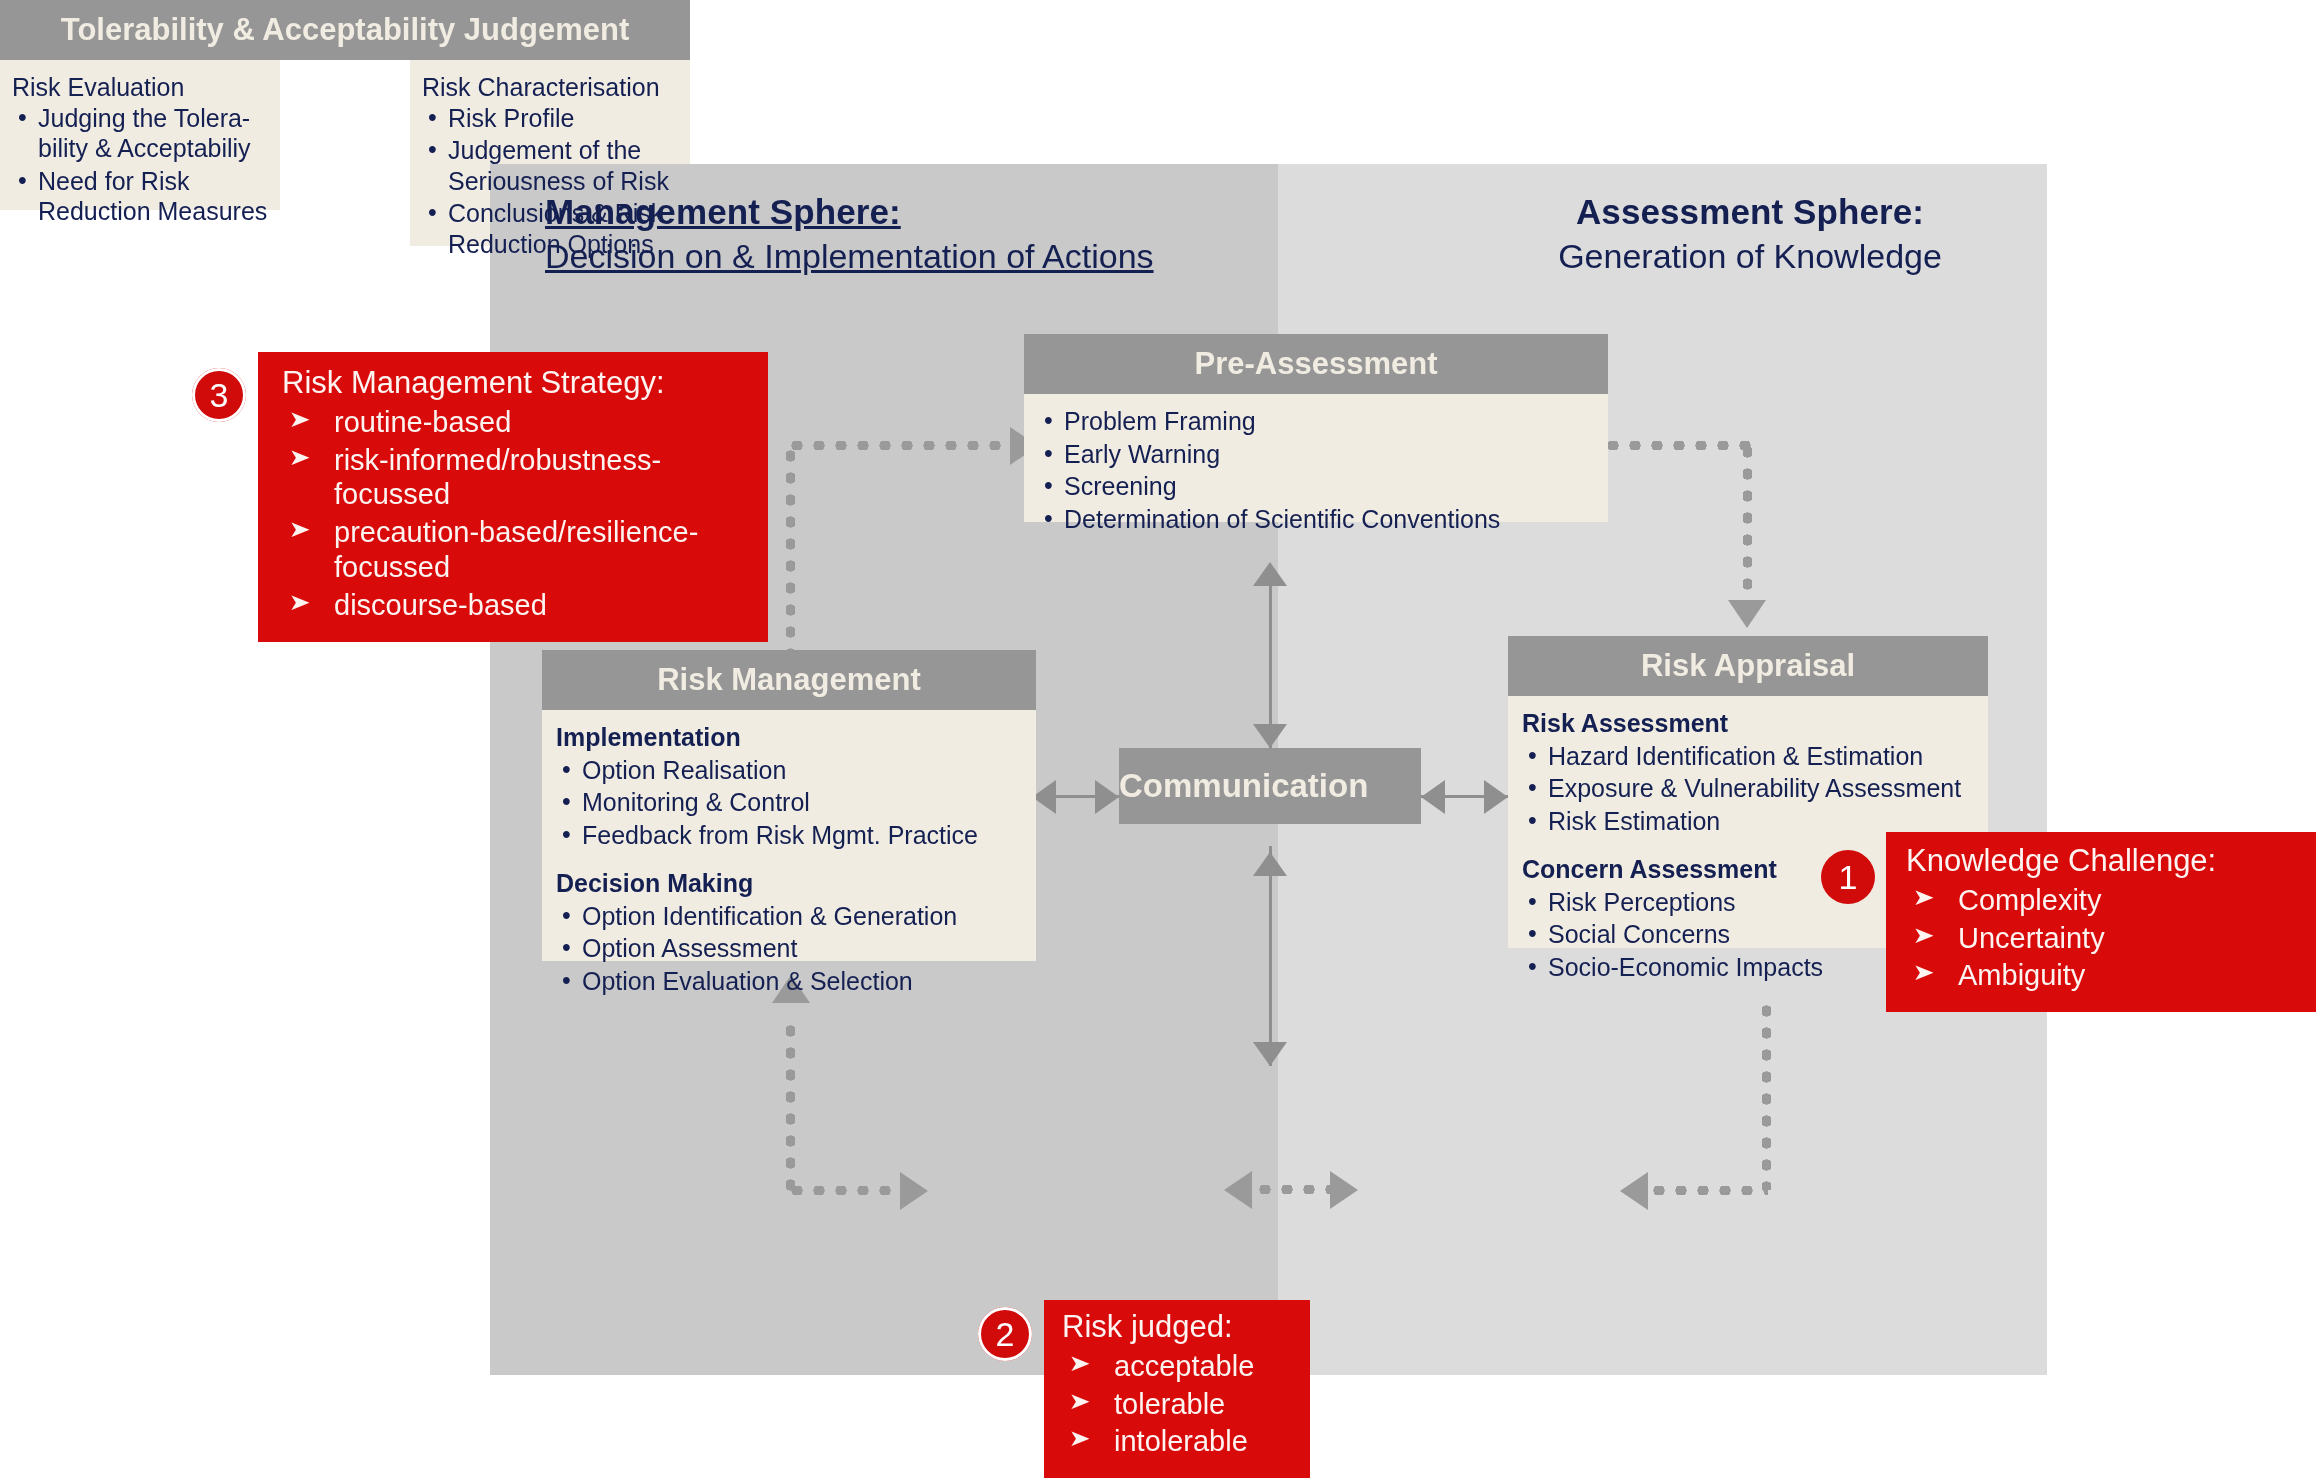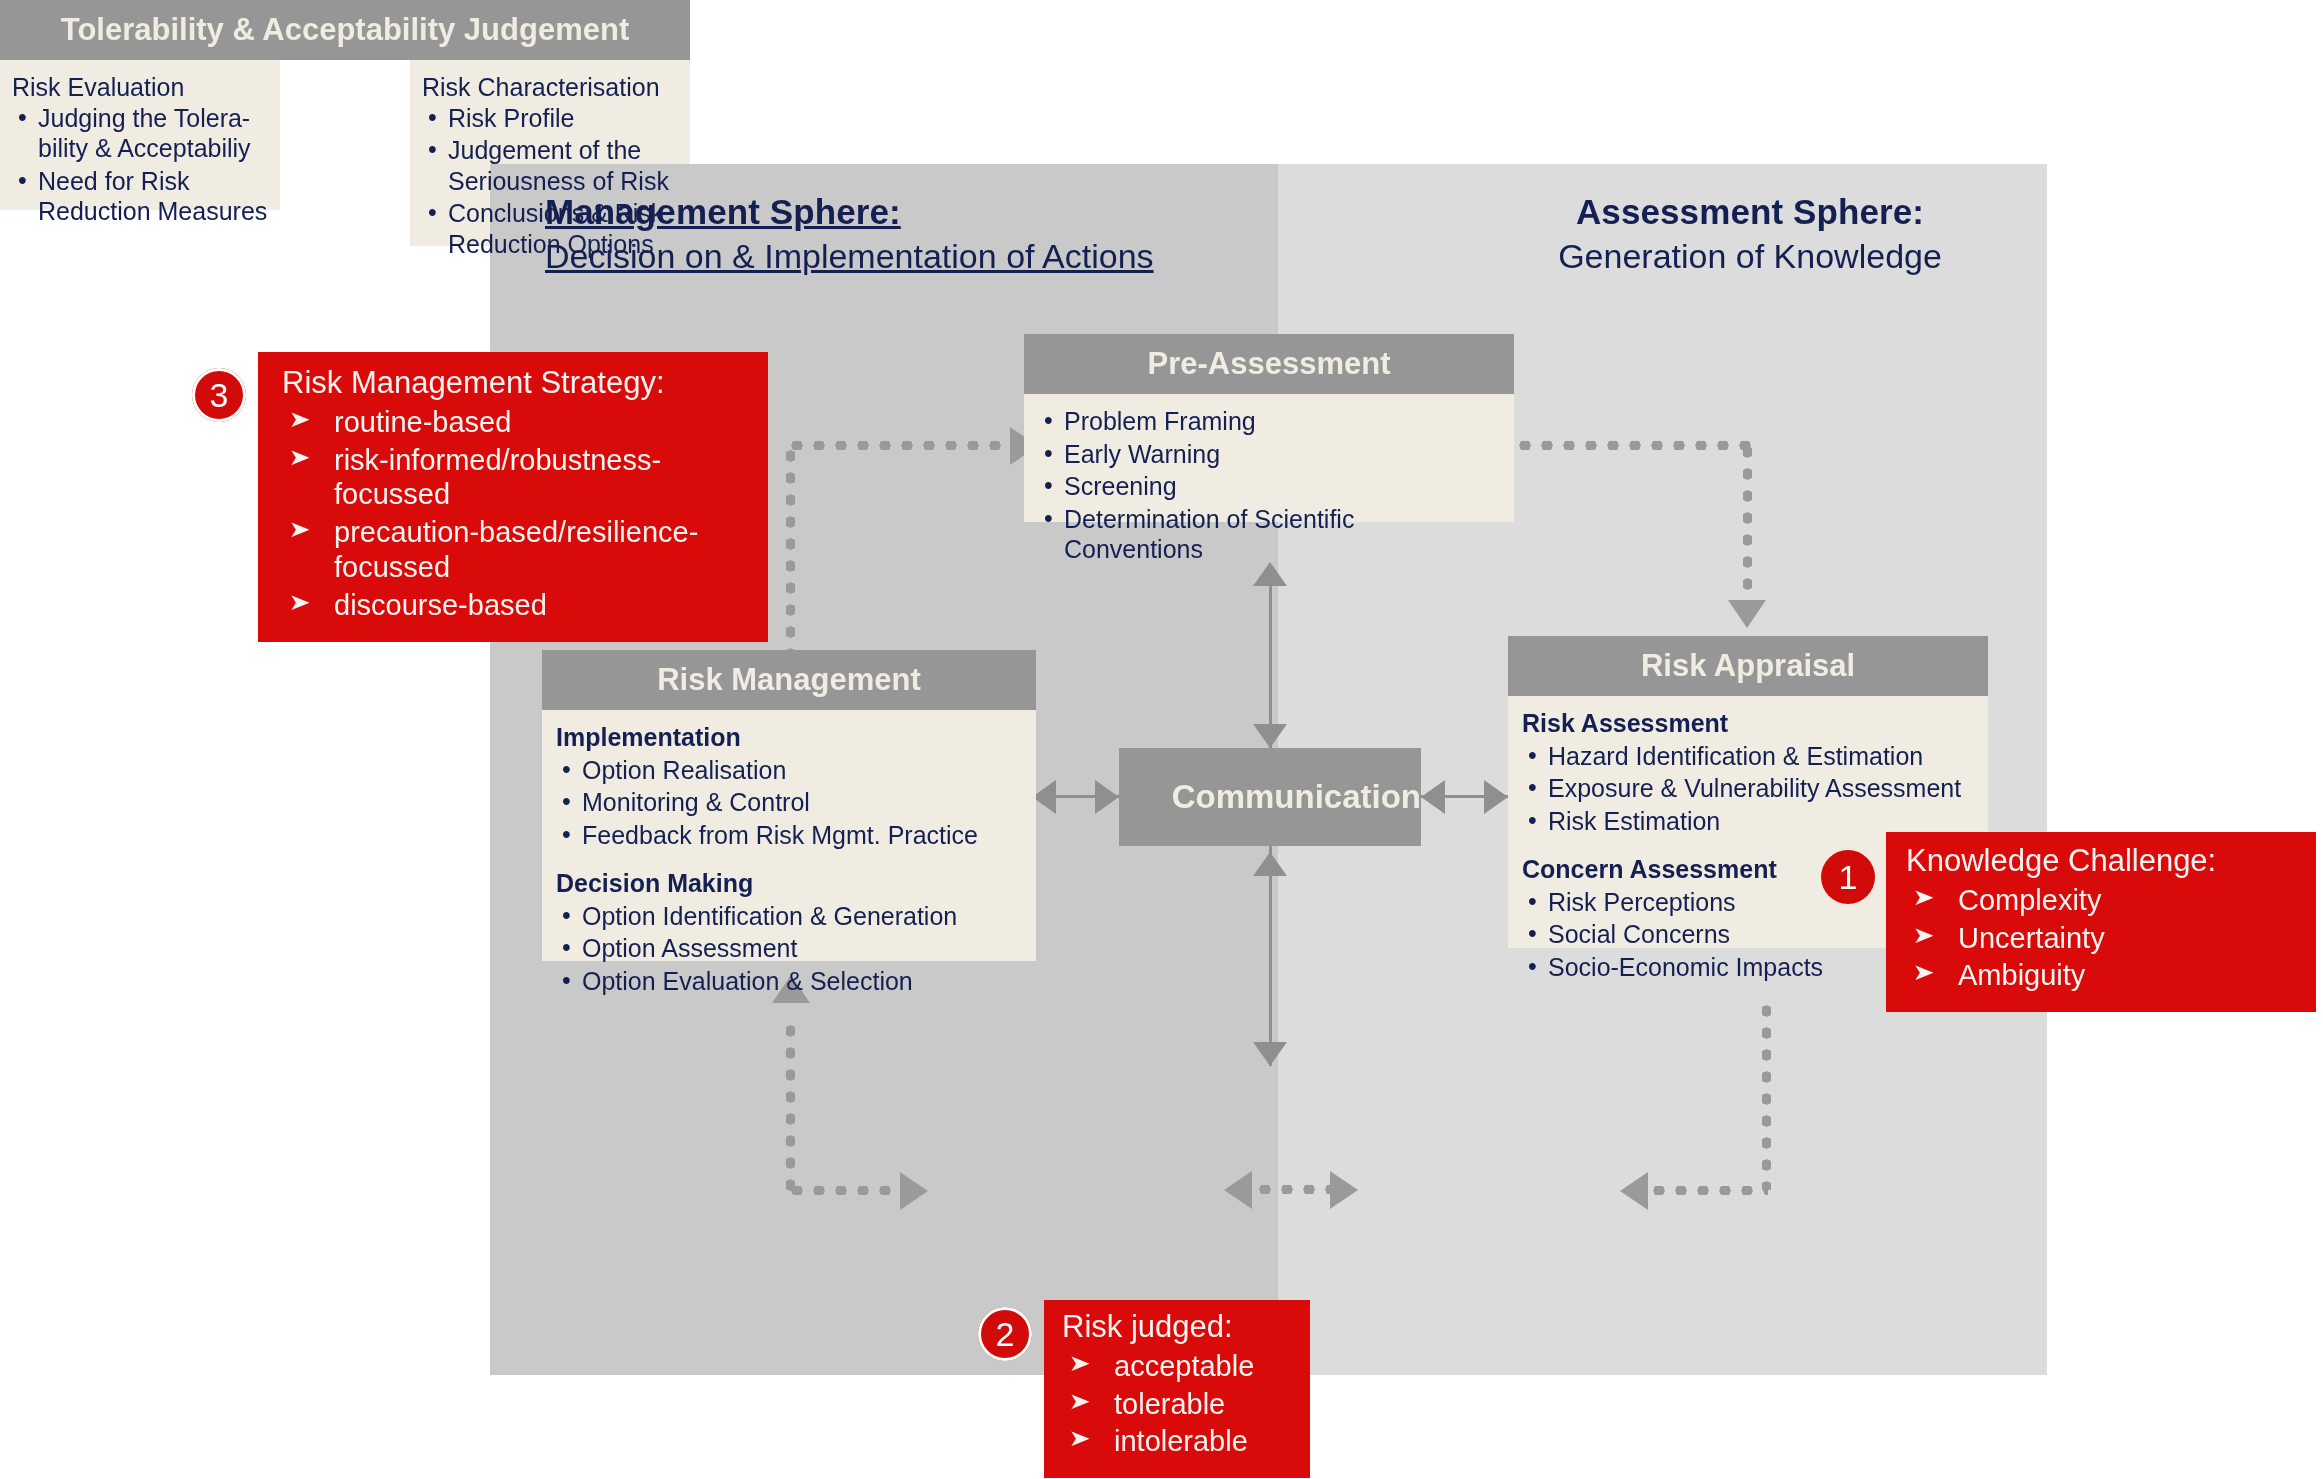--- a/index.html
+++ b/index.html
@@ -73,21 +73,21 @@
     margin: 0 0 2px 0;
   }
   ul.blist li:before {
     content: "\2022";
     position: absolute;
     left: 6px; top: -1px;
     font-size: 25px;
   }
 
   
-  #box-preassessment { left: 1024px; top: 334px; width: 490px; }
+  #box-preassessment { left: 1024px; top: 334px; width: 584px; }
   #box-preassessment .pbox-body { height: 128px; }
 
   #box-riskmanagement { left: 542px; top: 650px; width: 494px; }
   #box-riskmanagement .pbox-body { height: 251px; }
 
   #box-riskappraisal { left: 1508px; top: 636px; width: 480px; border-radius: 32px; }
   #box-riskappraisal .pbox-body { height: 252px; }
 
   #box-judgement { left: 926px; top: 1066px; width: 690px; }
   #box-judgement .jhead {
@@ -113,28 +113,28 @@
     box-sizing: border-box;
   }
   #box-judgement .jcol-left  { width: 280px; height: 150px; }
   #box-judgement .jcol-right { width: 280px; height: 186px; }
   #box-judgement .jgap { width: 130px; }
 
   
   #box-communication {
     position: absolute;
     left: 1119px; top: 748px;
-    width: 302px; height: 98px;
+    width: 302px; height: 76px;
     background: #969696;
     color: #f0ece2;
     font-weight: bold;
     font-size: 33px;
     display: flex;
     align-items: center;
-    justify-content: flex-end;
+    justify-content: flex-start;
   }
 
   
   .callout {
     position: absolute;
     background: #d80a0a;
     color: #fdf3f1;
     box-sizing: border-box;
   }
   .callout .co-title {

